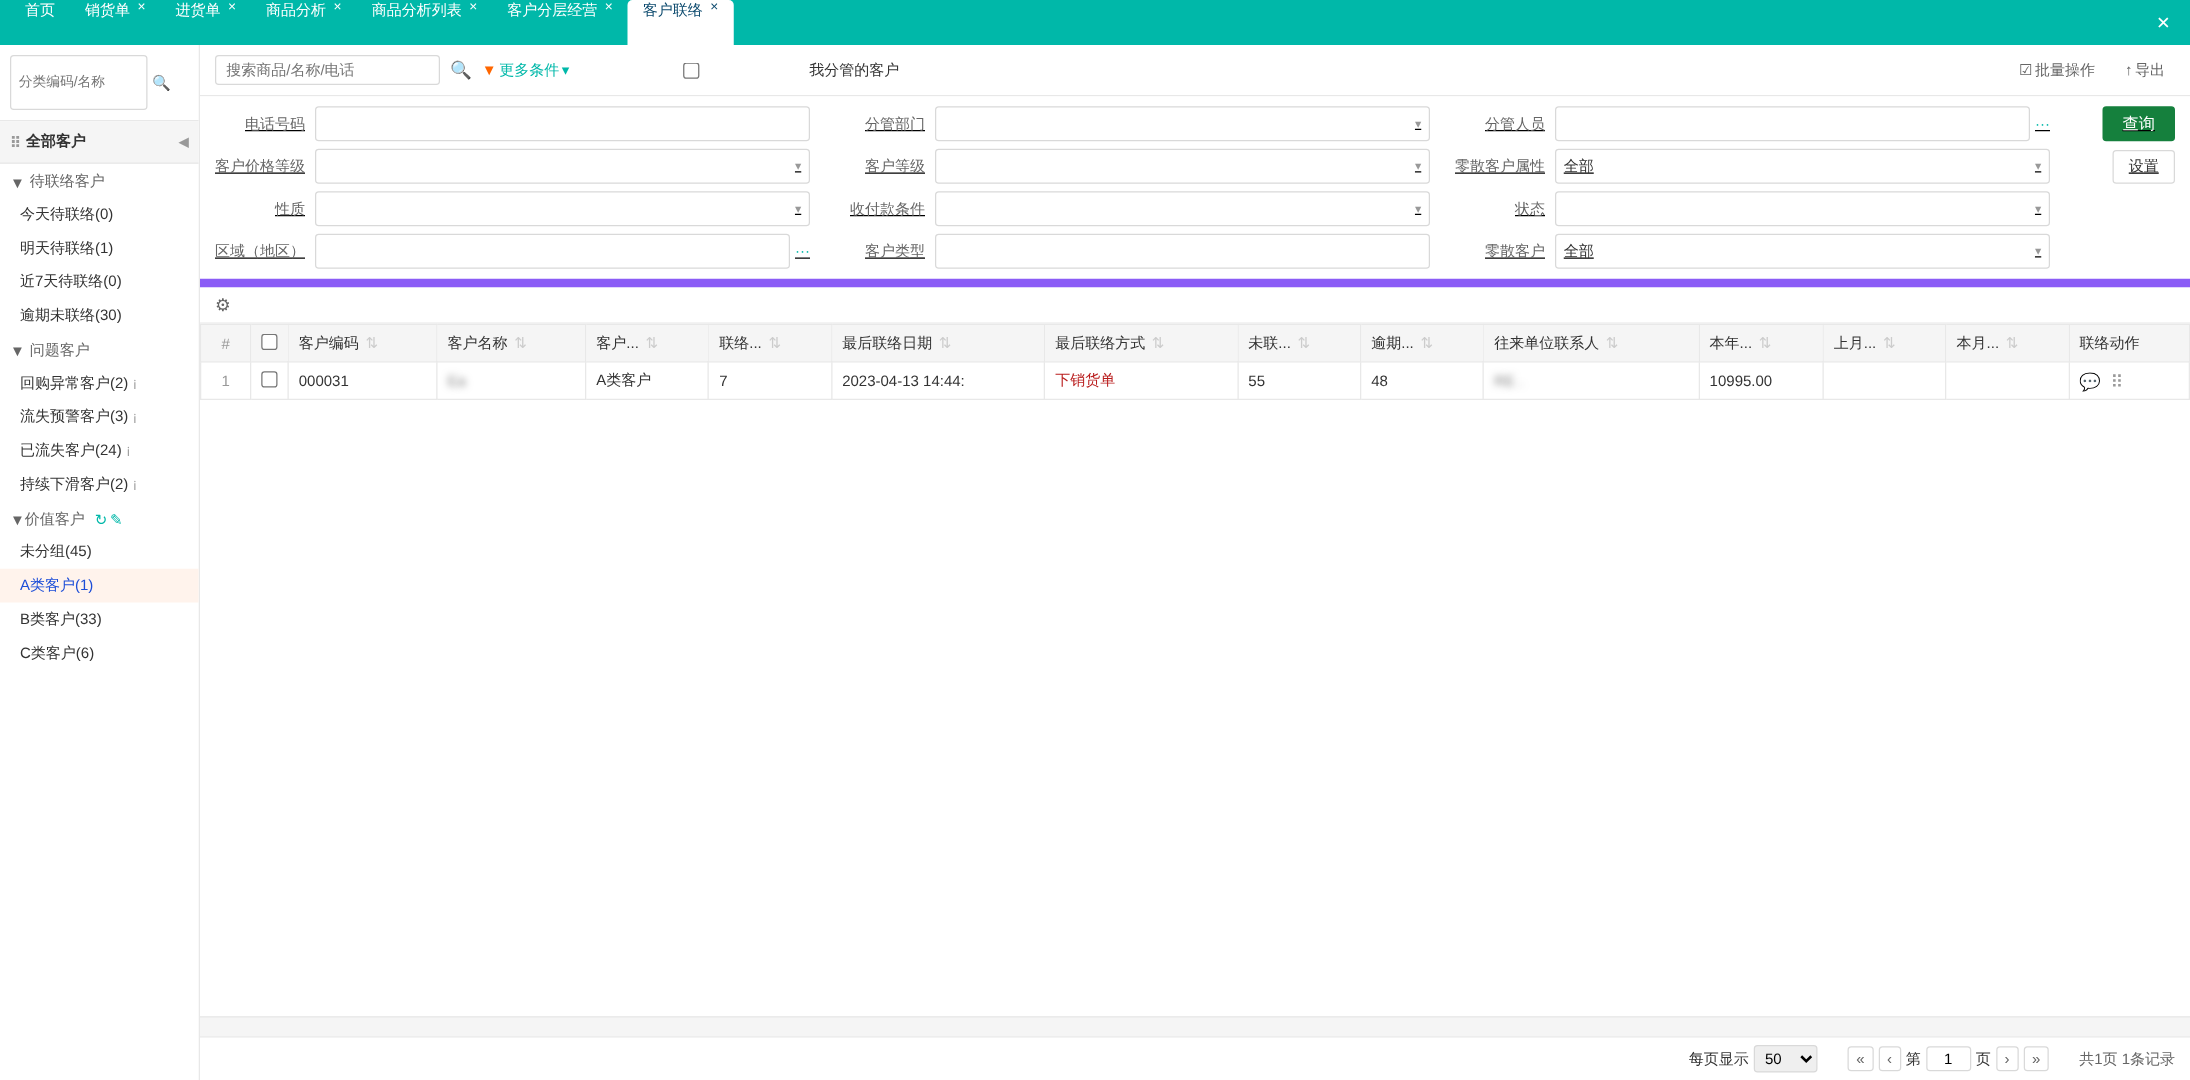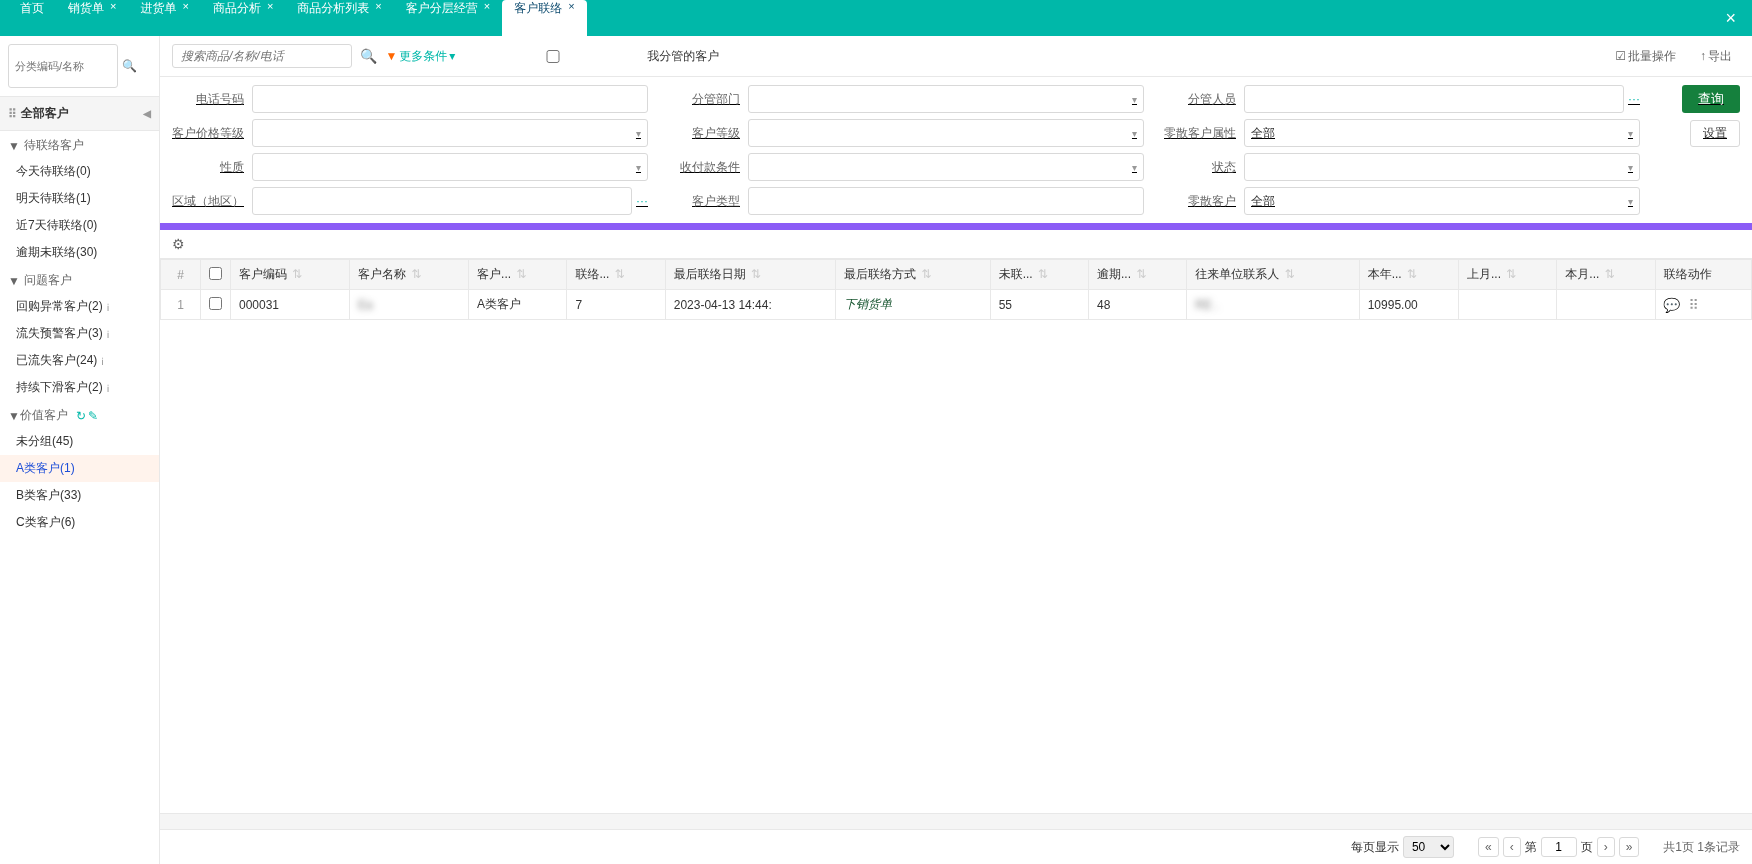--- a/index.html
+++ b/index.html
@@ -60,21 +60,21 @@
 
     
     .content-area { flex: 1; display: flex; flex-direction: column; overflow: hidden; }
     
     
     .filter-bar {
       background: #fff; padding: 8px 12px; border-bottom: 1px solid #e8e8e8;
       display: flex; align-items: center; gap: 8px;
     }
     .filter-bar input {
-      border: 1px solid #d9d9d9; border-radius: 3px; padding: 4px 8px; width: 180px; outline: none; font-style: italic;
+      border: 1px solid #d9d9d9; border-radius: 3px; padding: 4px 8px; width: 180px; outline: none;
     }
     .filter-bar .search-btn { color: #00b8a9; cursor: pointer; font-size: 14px; }
     .filter-bar .more-filter {
       color: #00b8a9; cursor: pointer; display: flex; align-items: center; gap: 2px;
     }
     .filter-bar .my-customers { display: flex; align-items: center; gap: 4px; cursor: pointer; color: #333; }
     .filter-bar .spacer { flex: 1; }
     .filter-bar .action-btn {
       color: #666; cursor: pointer; display: flex; align-items: center; gap: 2px; padding: 2px 8px;
     }
@@ -122,21 +122,21 @@
     thead th {
       border: 1px solid #e8e8e8; padding: 6px 8px; text-align: left; font-weight: normal;
       color: #333; white-space: nowrap; font-size: 12px; position: sticky; top: 0; background: #f5f5f5;
     }
     thead th .col-sort { color: #ccc; margin-left: 2px; }
     tbody tr { background: #fff; }
     tbody td {
       border: 1px solid #e8e8e8; padding: 6px 8px; color: #333; font-size: 12px;
       white-space: nowrap;
     }
-    tbody td a { color: #14532d; text-decoration: none; cursor: pointer; font-style: italic; }
+    tbody td a { color: #b91c1c; text-decoration: none; cursor: pointer; }
     .blurred { color: transparent; text-shadow: 0 0 6px rgba(0,0,0,0.5); user-select: none; }
 
     
     .bottom-bar {
       background: #fff; border-top: 1px solid #e8e8e8; padding: 6px 12px;
       display: flex; align-items: center; gap: 24px; justify-content: flex-end;
     }
     .bottom-bar .per-page { display: flex; align-items: center; gap: 4px; color: #333; }
     .bottom-bar select {
       border: 1px solid #d9d9d9; border-radius: 3px; padding: 2px 4px; font-size: 12px; outline: none;

